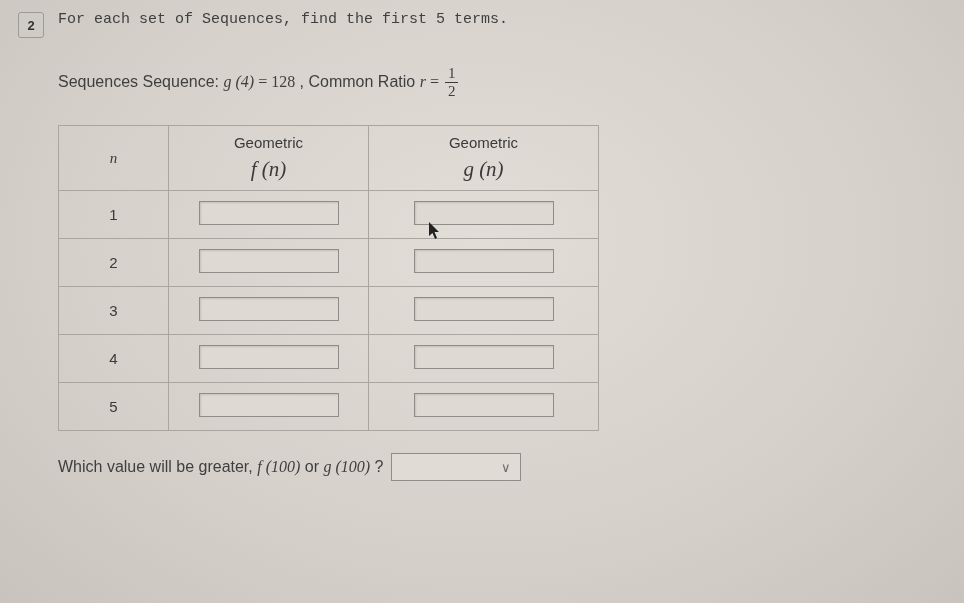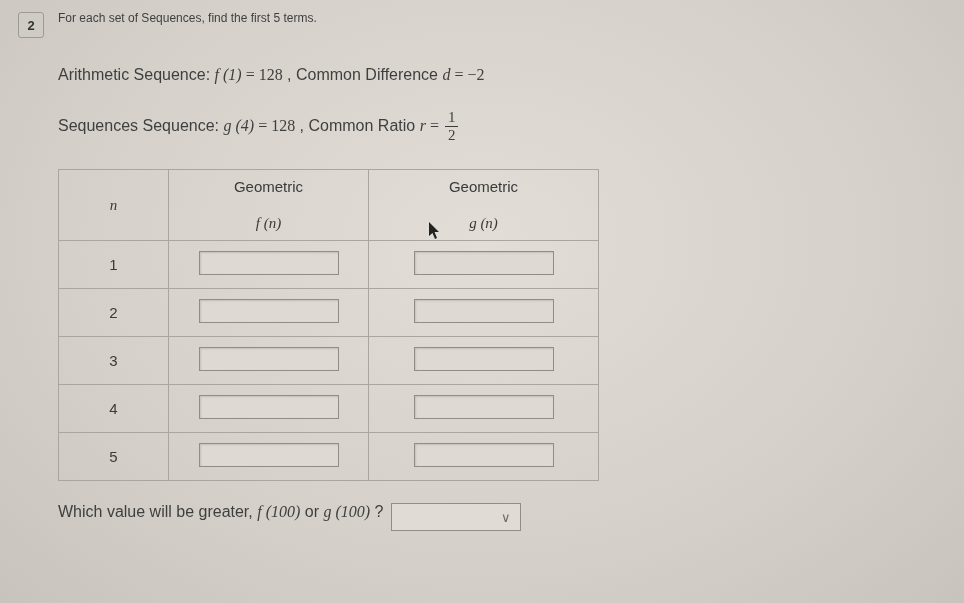--- a/index.html
+++ b/index.html
@@ -33,23 +33,24 @@
     width: 26px;
     height: 26px;
     display: flex;
     align-items: center;
     justify-content: center;
     border-radius: 3px;
     margin-top: 2px;
     flex-shrink: 0;
   }
   .prompt {
-    font-size: 12px;
+    font-size: 15px;
     line-height: 1.35;
     color: #3f3f3f;
+    font-family: Liberation Mono, monospace;
   }
   .content {
     margin-left: 40px;
     margin-top: 28px;
   }
   .seq-line {
     font-size: 16px;
     color: #3f3f3f;
     margin-bottom: 26px;
   }
@@ -83,41 +84,42 @@
     color: #3a3a3a;
     font-size: 15px;
   }
   table.seq th.ncol { width: 110px; }
   table.seq th.acol { width: 200px; }
   table.seq th.gcol { width: 230px; }
   table.seq td { height: 48px; }
   .hdr-sub {
     font-family: "Cambria Math","Times New Roman",serif;
     font-style: italic;
-    font-size: 15px;
+    font-size: 21px;
     display: block;
-    margin-top: 20px;
+    margin-top: 6px;
   }
   .cell-input {
     display: inline-block;
     width: 140px;
     height: 24px;
     border: 1px solid #8f8d87;
     background: #dedad3;
     box-shadow: inset 1px 1px 2px rgba(0,0,0,0.12);
   }
   .nval {
     font-size: 15px;
     color: #3a3a3a;
   }
   .footer-q {
     margin-top: 22px;
     font-size: 16px;
     color: #3f3f3f;
     display: flex;
+    align-items: center;
     gap: 8px;
   }
   .dropdown {
     display: inline-flex;
     align-items: center;
     justify-content: flex-end;
     width: 130px;
     height: 28px;
     border: 1px solid #8f8d87;
     background: #e0dcd5;
@@ -139,23 +141,20 @@
 
 <div class="page">
   <div class="header-row">
     <div class="qnum">2</div>
     <div class="prompt">
       <span>For each set of Sequences, find the first 5 terms.</span><br>
     </div>
   </div>
 
   <div class="content">
-    <div class="seq-line">
-      <span>Arithmetic Sequence: </span><span class="mi">f (1)</span><span class="mn"> = </span><span class="mn">128</span><span> , Common Difference </span><span class="mi">d</span><span class="mn"> = </span><span class="mn">−2</span>
-    </div>
 
     <div class="seq-line">
       <span>Sequences Sequence: </span><span class="mi">g (4)</span><span class="mn"> = </span><span class="mn">128</span><span> , Common Ratio </span><span class="mi">r</span><span class="mn"> = </span><span class="frac">
           <span class="num">1</span>
           <span class="den">2</span>
         </span>
     </div>
 
     <table class="seq">
       <thead>

